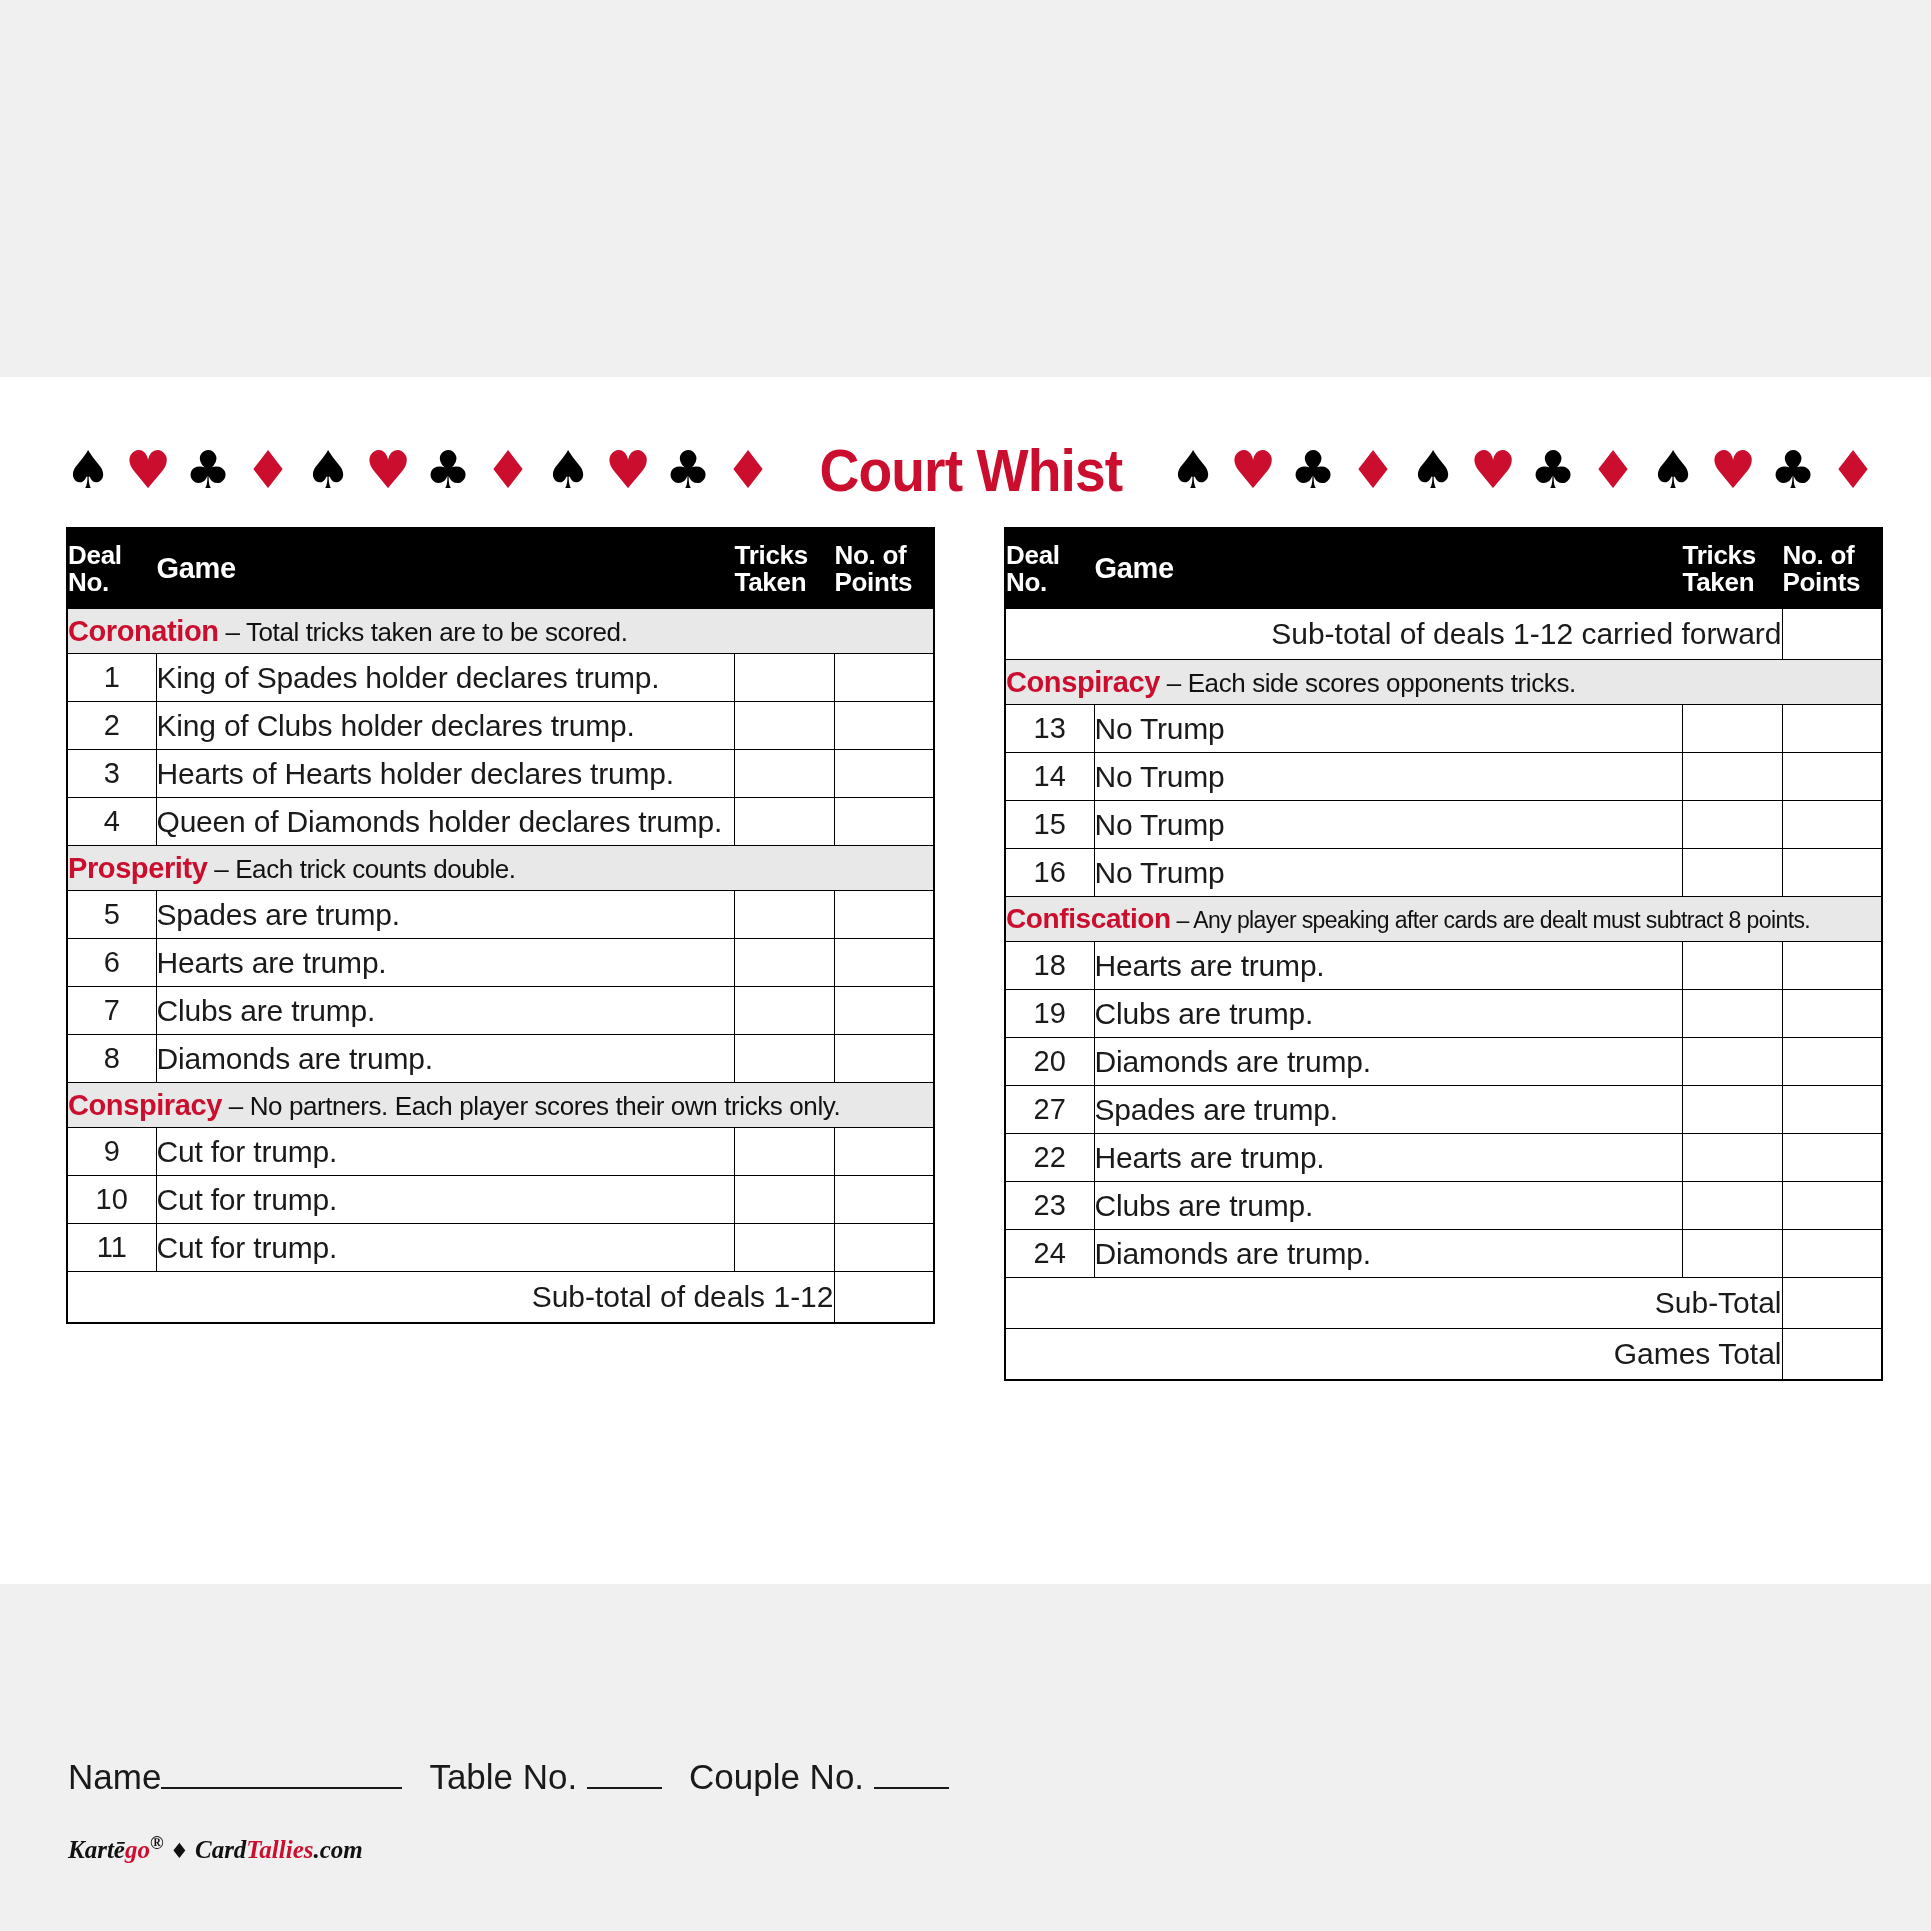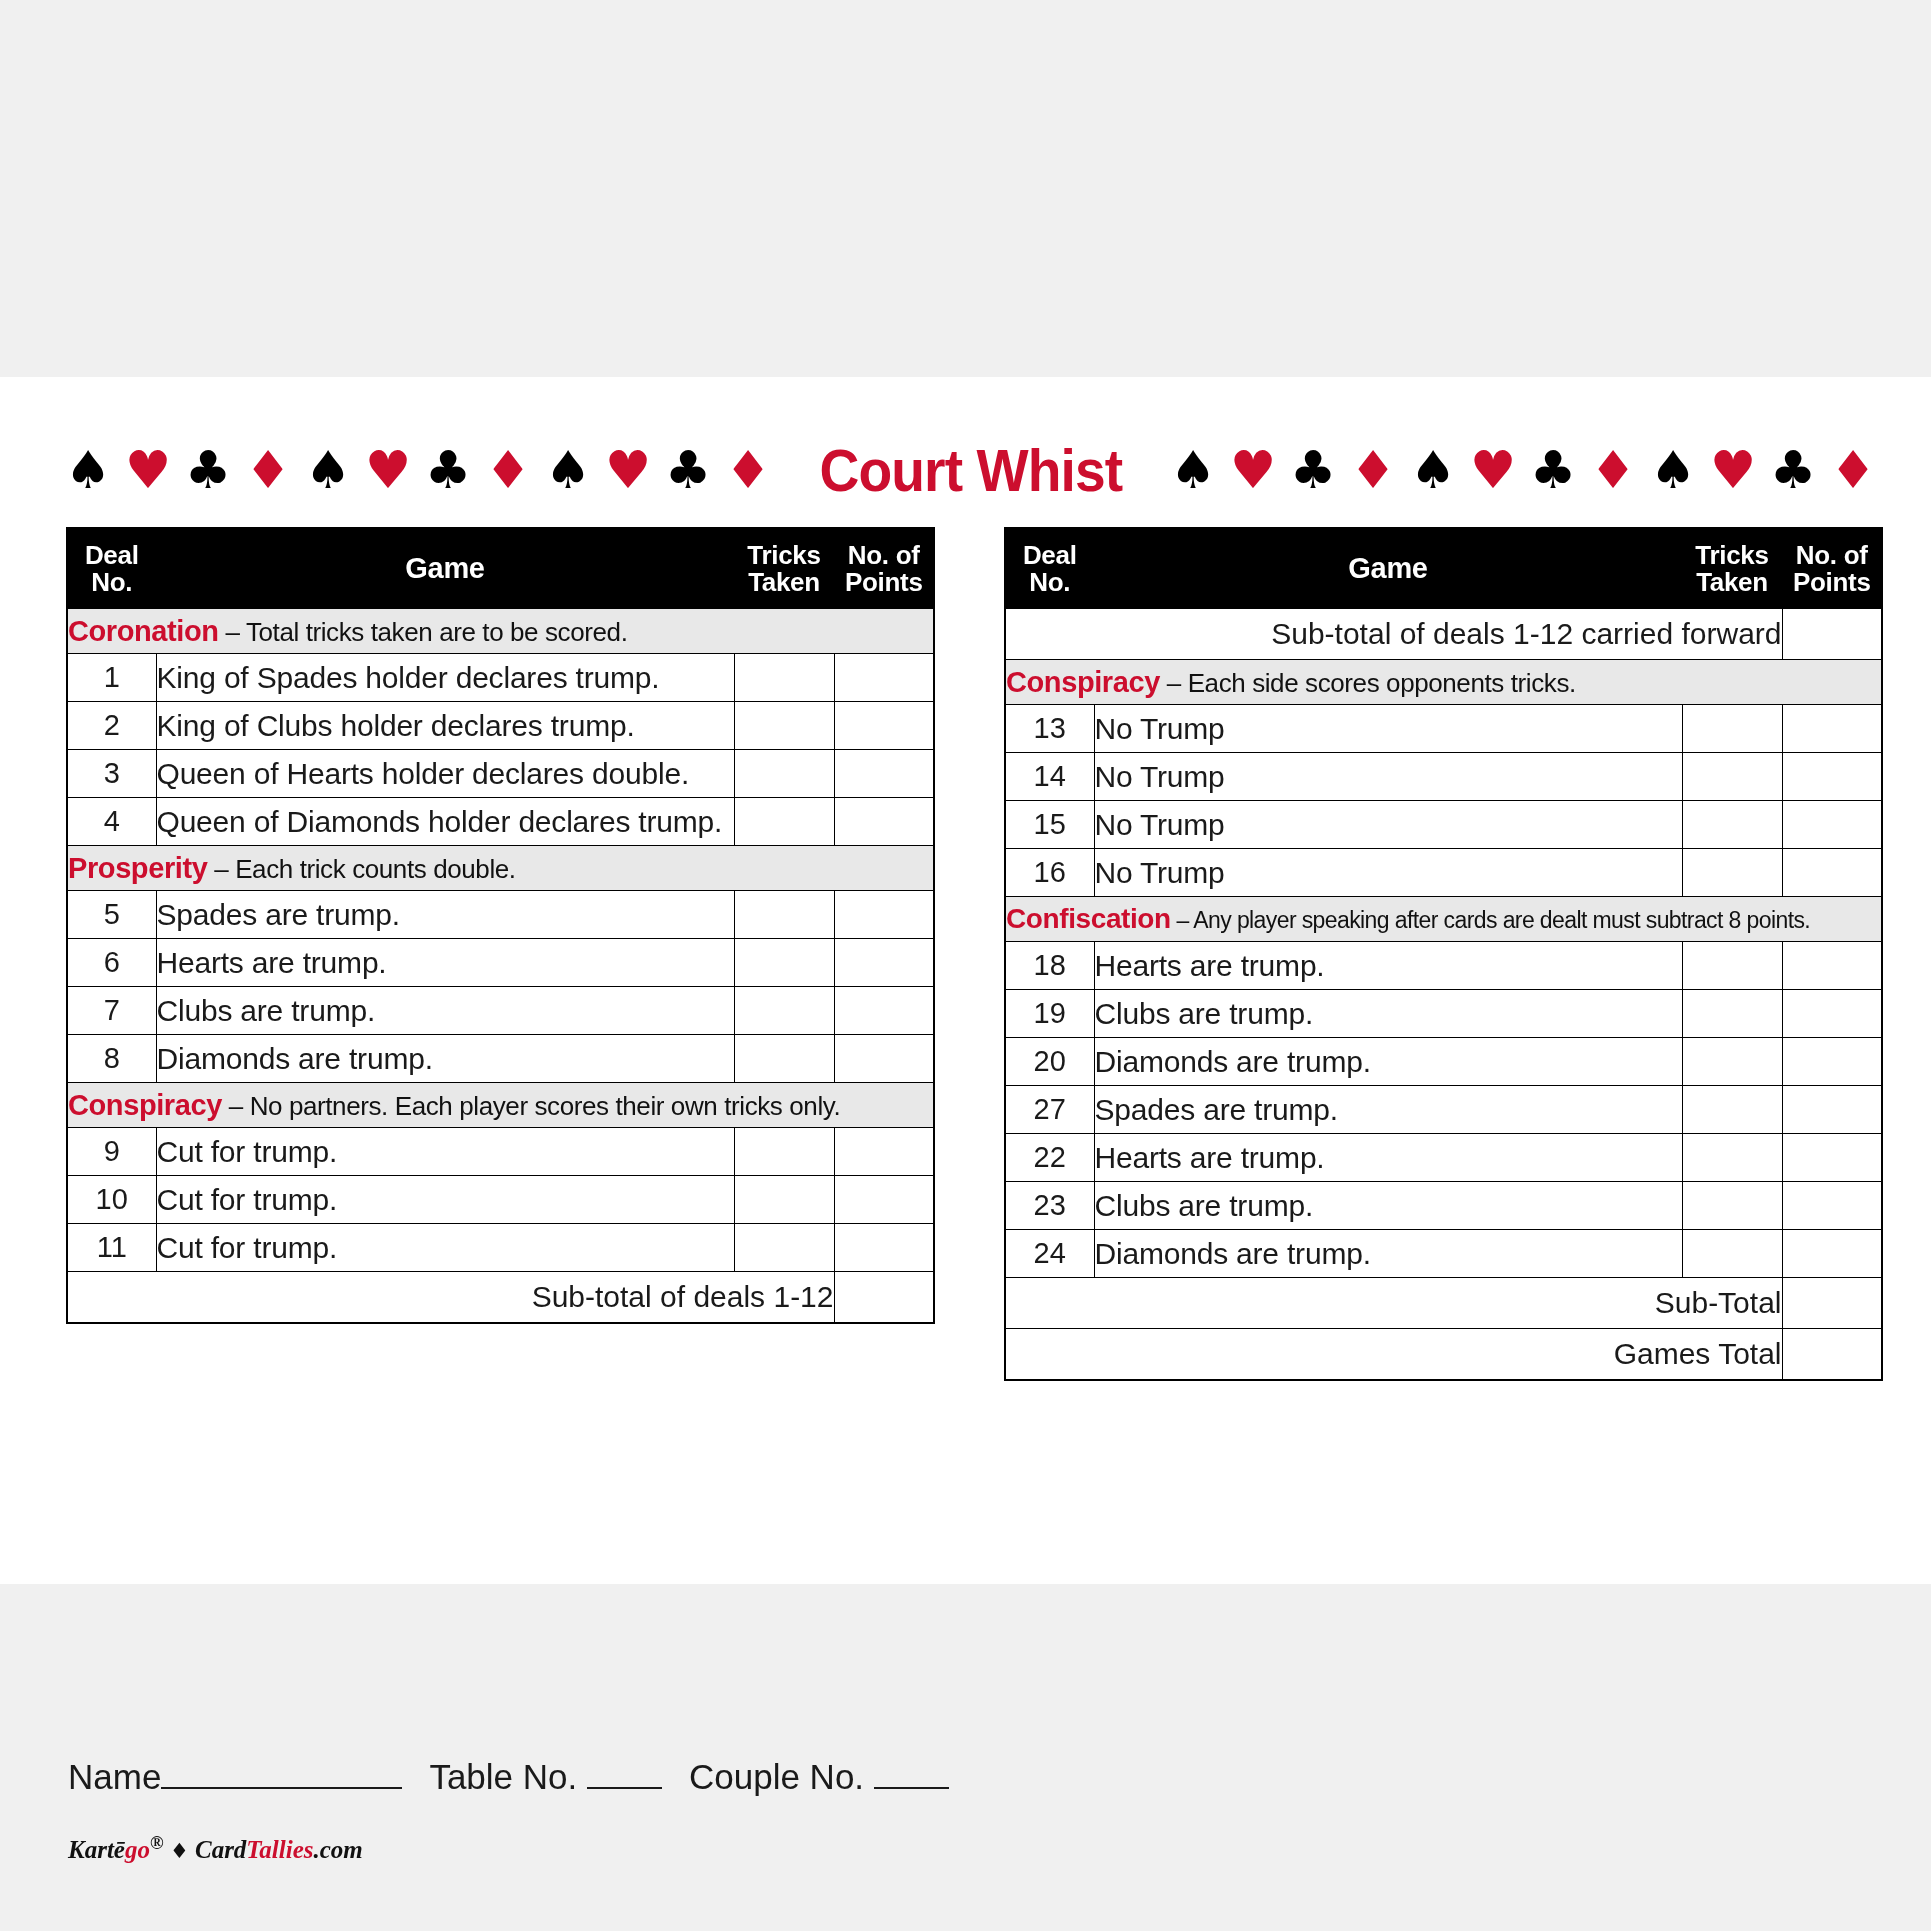--- a/index.html
+++ b/index.html
@@ -87,21 +87,20 @@
   
   .col-deal   { width: 89px; }
   .col-game   { width: auto; }
   .col-tricks { width: 100px; }
   .col-points { width: 100px; }
 
   thead td {
     background: #000;
     color: #fff;
     font-weight: bold;
-    text-align: center;
     height: 79px;
     vertical-align: middle;
     font-size: 26px;
     line-height: 1.02;
     letter-spacing: -0.3px;
   }
   thead td.hdr-game { font-size: 29px; }
   thead .two-line { display: block; }
 
   td.section {
@@ -257,21 +256,21 @@
               <td class="blank"></td>
             </tr>
             <tr>
               <td class="dealno">2</td>
               <td class="game">King of Clubs holder declares trump.</td>
               <td class="blank"></td>
               <td class="blank"></td>
             </tr>
             <tr>
               <td class="dealno">3</td>
-              <td class="game">Queen of Hearts holder declares double.</td>
+              <td class="game">Hearts of Hearts holder declares trump.</td>
               <td class="blank"></td>
               <td class="blank"></td>
             </tr>
             <tr>
               <td class="dealno">4</td>
               <td class="game">Queen of Diamonds holder declares trump.</td>
               <td class="blank"></td>
               <td class="blank"></td>
             </tr>
             <tr>

